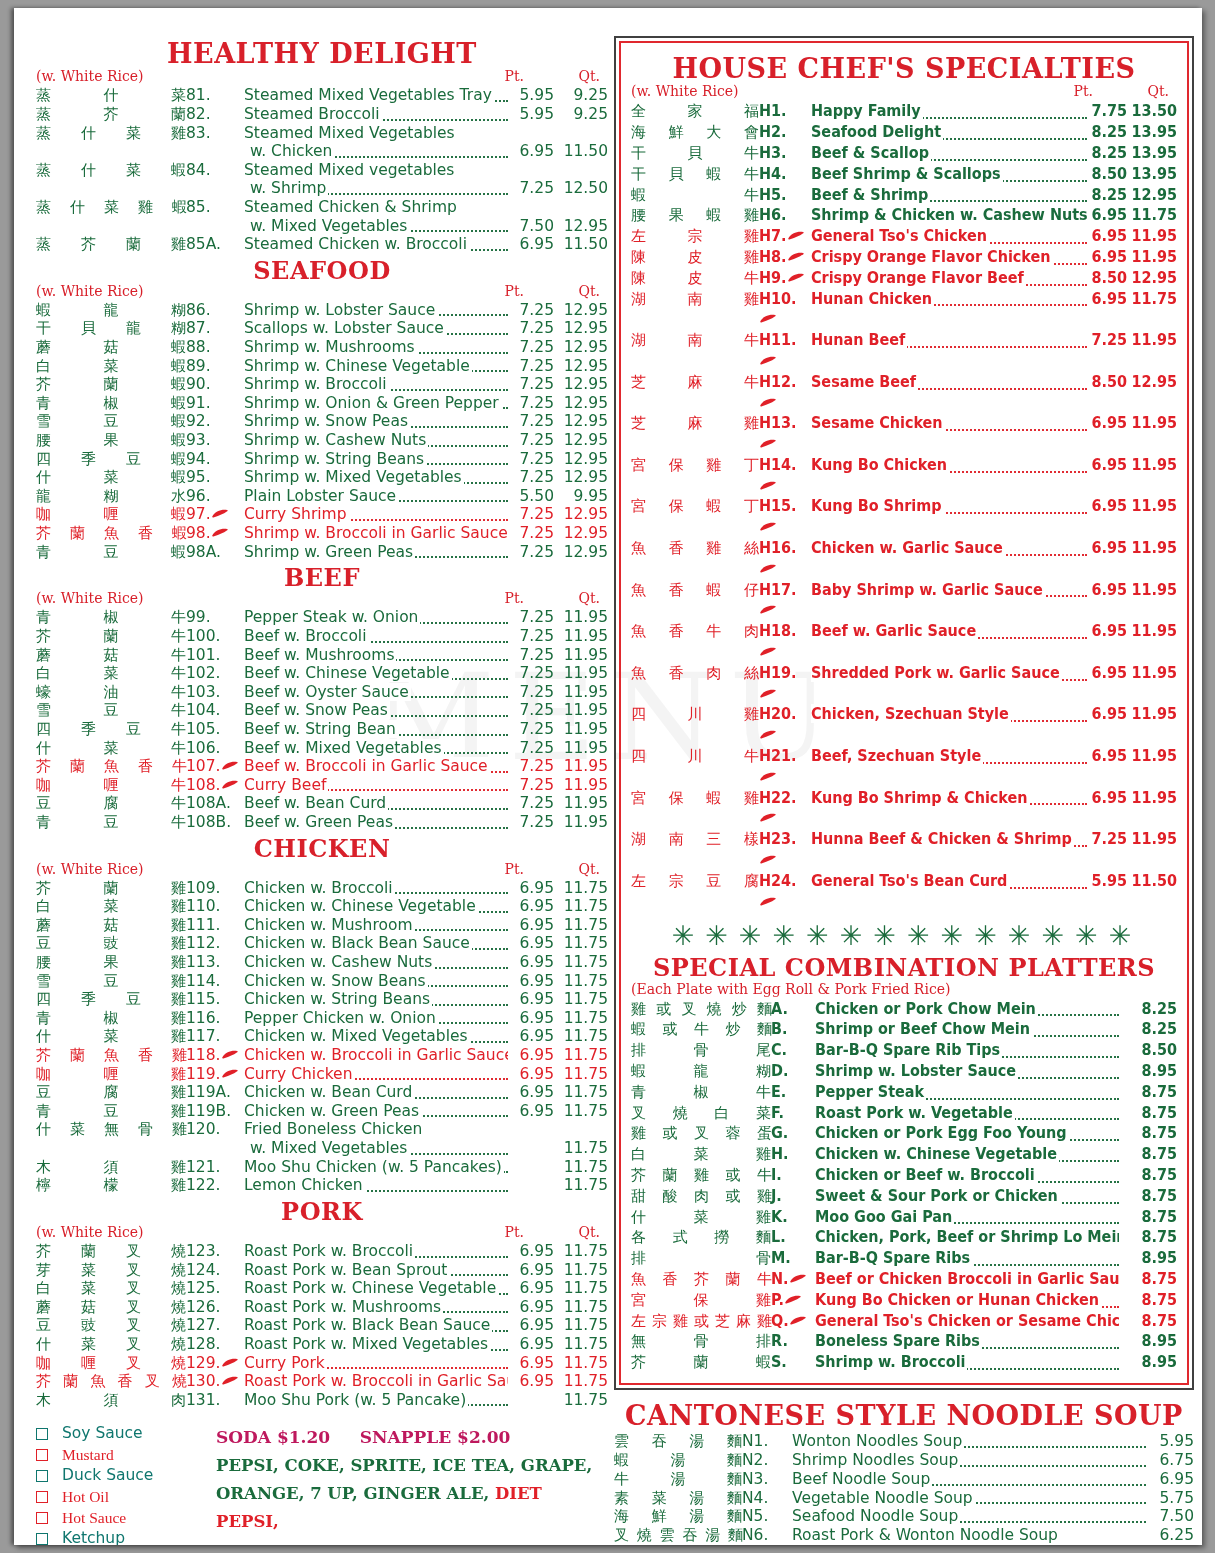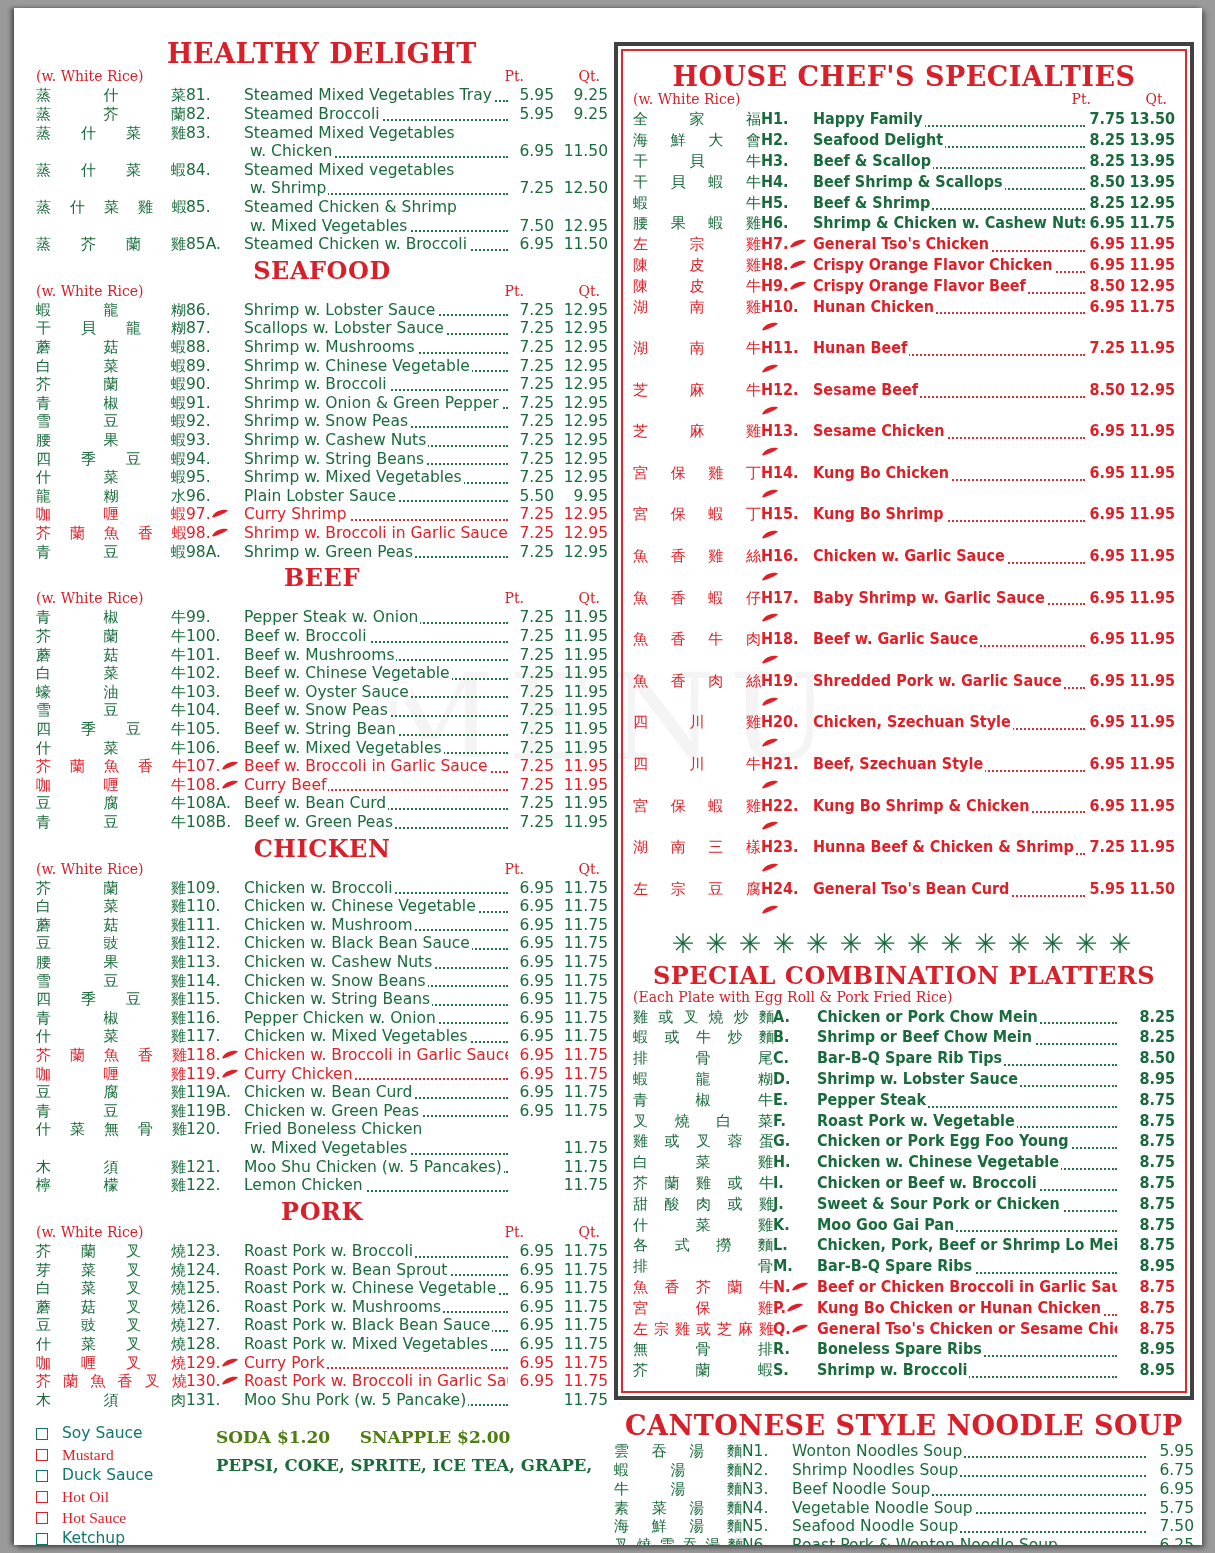--- a/index.html
+++ b/index.html
@@ -50,21 +50,21 @@
   .p1{ flex:0 0 46px; text-align:right; }
   .p2{ flex:0 0 54px; text-align:right; }
   .mrow.cont .cn, .mrow.cont .num{ visibility:hidden; }
 
   
   .chili{ display:inline-block; width:16px; height:9px; position:relative; vertical-align:1px; margin:0 2px 0 1px;}
   .chili svg{ position:absolute; left:0; top:0; }
 
   
   .boxed{
-    border:4px solid #404040; padding:3px; margin-top:6px;
+    border:2px solid #404040; padding:3px; 
   }
   .boxed-inner{ border:2px solid #e0282e; padding:8px 10px 10px 10px; position:relative;}
   .notch{ position:absolute; width:9px; height:9px; background:#fff; border:2px solid #e0282e;}
   .notch.tl{ left:-2px; top:-2px; border-right:none; border-bottom:none;}
   .notch.tr{ right:-2px; top:-2px; border-left:none; border-bottom:none;}
   .notch.bl{ left:-2px; bottom:-2px; border-right:none; border-top:none;}
   .notch.br{ right:-2px; bottom:-2px; border-left:none; border-top:none;}
 
   .hrow{ display:flex; align-items:baseline; font-size:16px; line-height:20.8px;
          color:#1a6b3c; font-weight:bold; font-stretch:condensed; }
@@ -89,21 +89,21 @@
   .nrow .p2{ flex:0 0 48px; text-align:right; }
 
   
   .bottom-left{ display:flex; margin-top:14px; }
   .cond{ flex:0 0 180px; }
   .cond-row{ display:flex; align-items:center; font-size:15.5px; line-height:21px; color:#0f766e;}
   .cond-row.red{ color:#e02028;font-family:Liberation Serif, serif; }
   .cb{ width:12px; height:12px; border:1.6px solid currentColor; margin-right:14px; flex:0 0 12px;}
   .soda{ flex:1 1 auto; font-family:"DejaVu Serif","Liberation Serif",serif; font-weight:bold;
          font-size:16.5px; line-height:28px; color:#1a6b3c; }
-  .soda .hdr{ color:#4d7c0f; font-size:17px; }
+  .soda .hdr{ color:#be185d; font-size:17px; }
   .soda .r{ color:#e02028; }
   .soda .sp{ display:inline-block; width:18px; }
 
   .watermark{
     position:absolute; left:0; top:640px; width:100%; text-align:center;
     font-family:"DejaVu Serif","Liberation Serif",serif; font-size:120px;
     color:rgba(170,170,170,.13); letter-spacing:14px; pointer-events:none; z-index:0;
   }
 </style>
 </head>
@@ -873,20 +873,23 @@
             </div>
           </div>
         <div class="soda">
           <div>
             <span class="hdr">SODA $1.20</span>
             <span class="sp"></span>
             <span class="hdr">SNAPPLE $2.00</span>
           </div>
           <div><span>PEPSI, COKE, SPRITE, ICE TEA, GRAPE,</span></div>
           <div>
+            <span>ORANGE, 7 UP, GINGER ALE, </span><span class="r">DIET PEPSI,</span>
+          </div>
+          <div>
             
           </div>
 
         </div>
       </div>
     </div>
 
     <div class="col-right">
 
       <div class="boxed">

